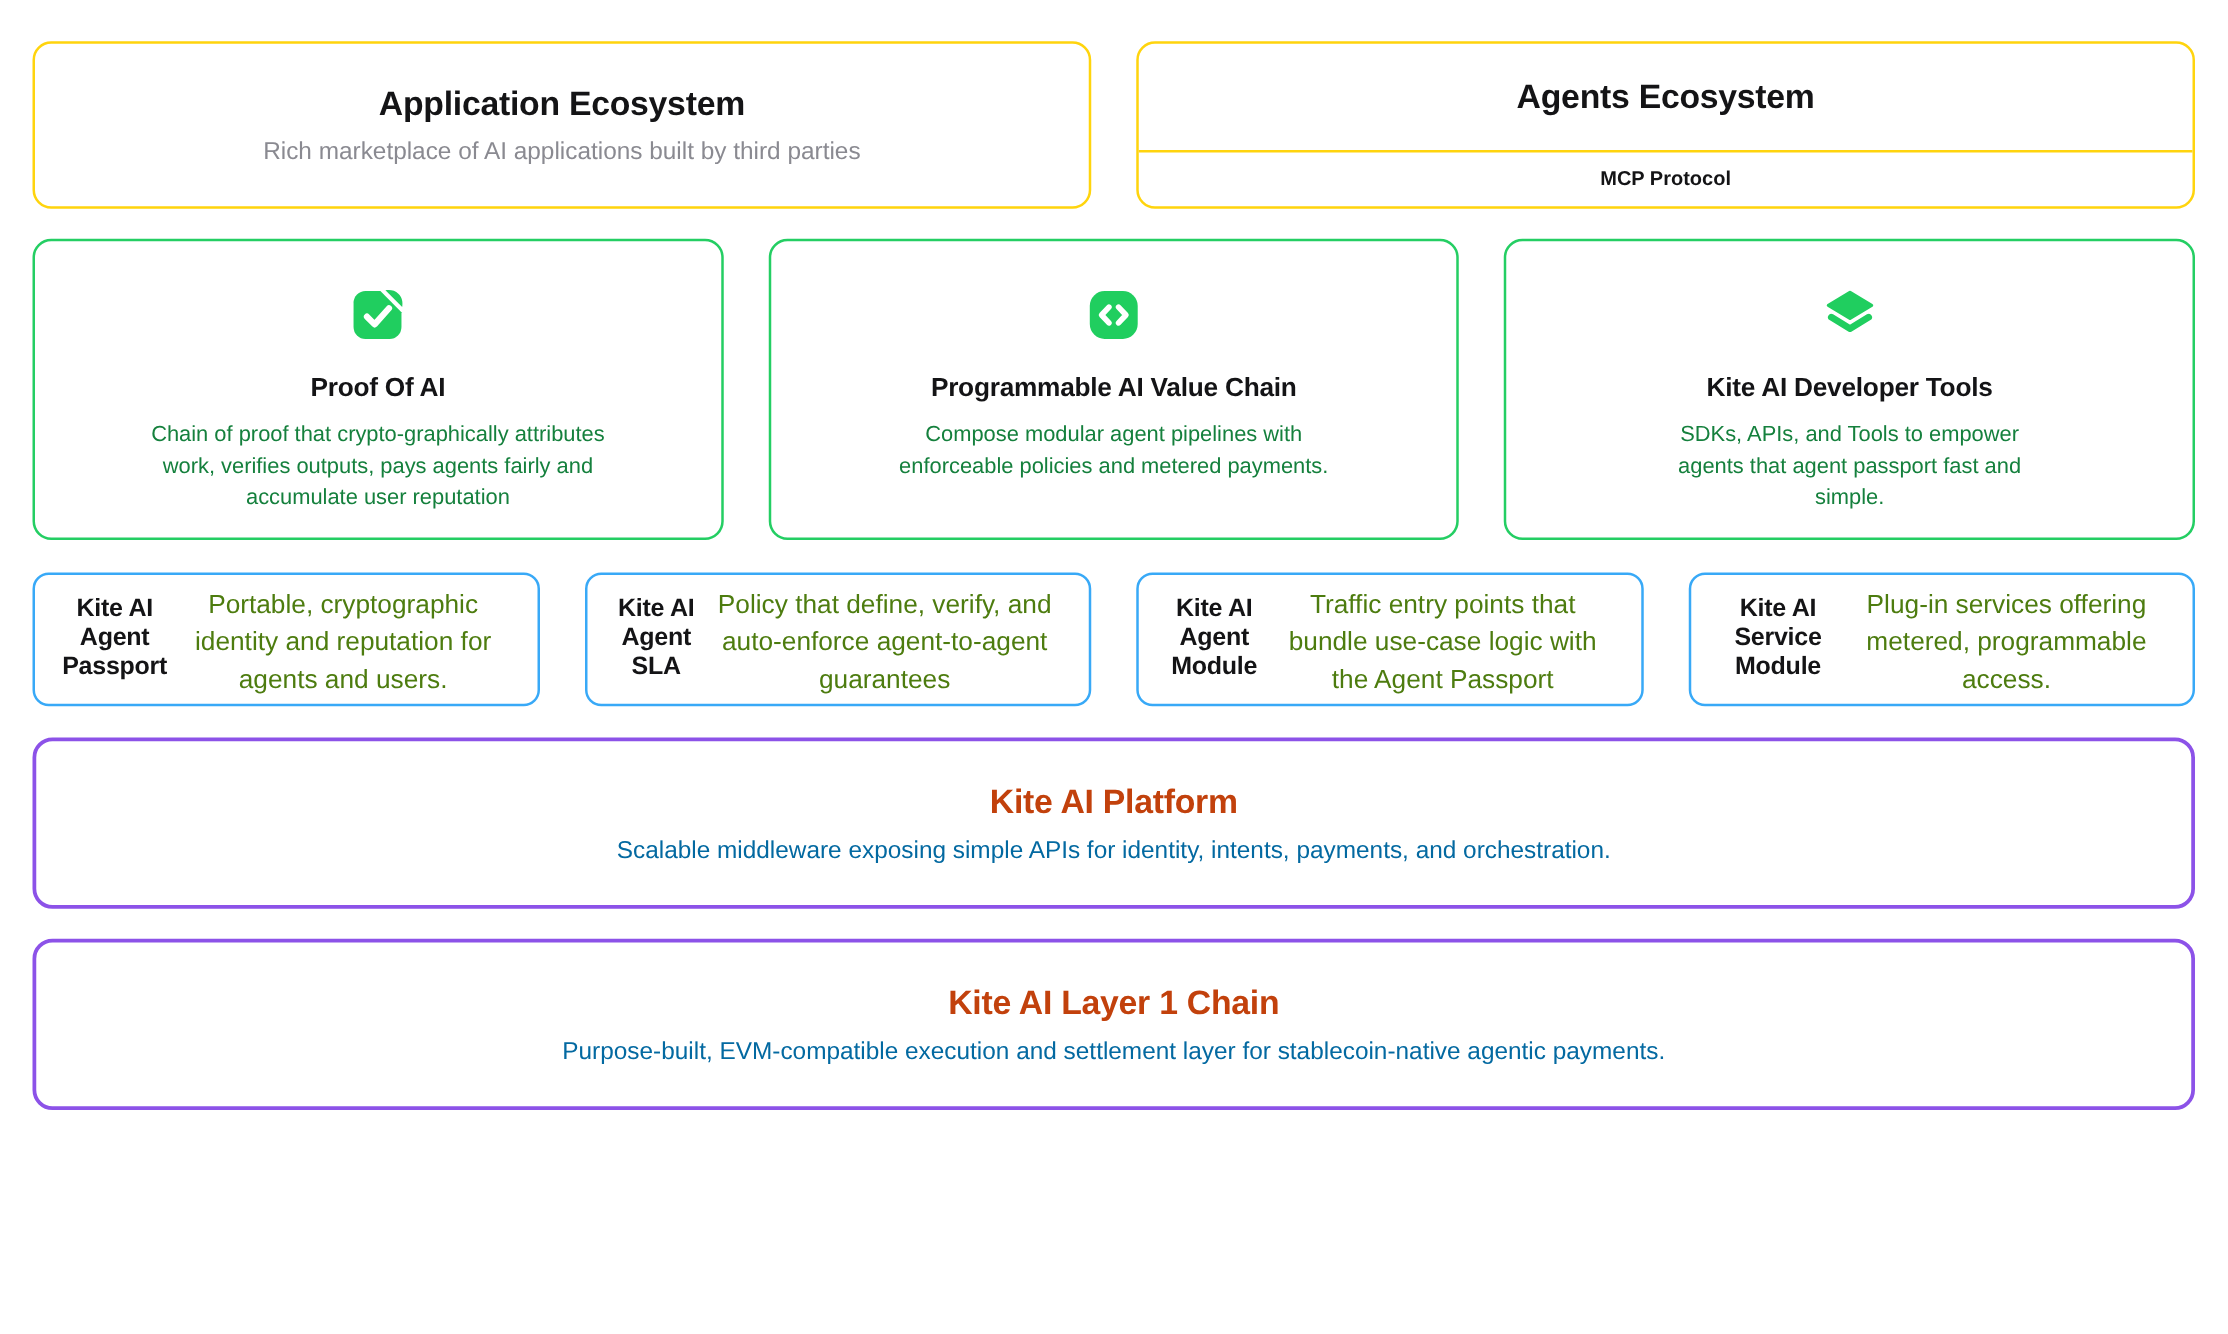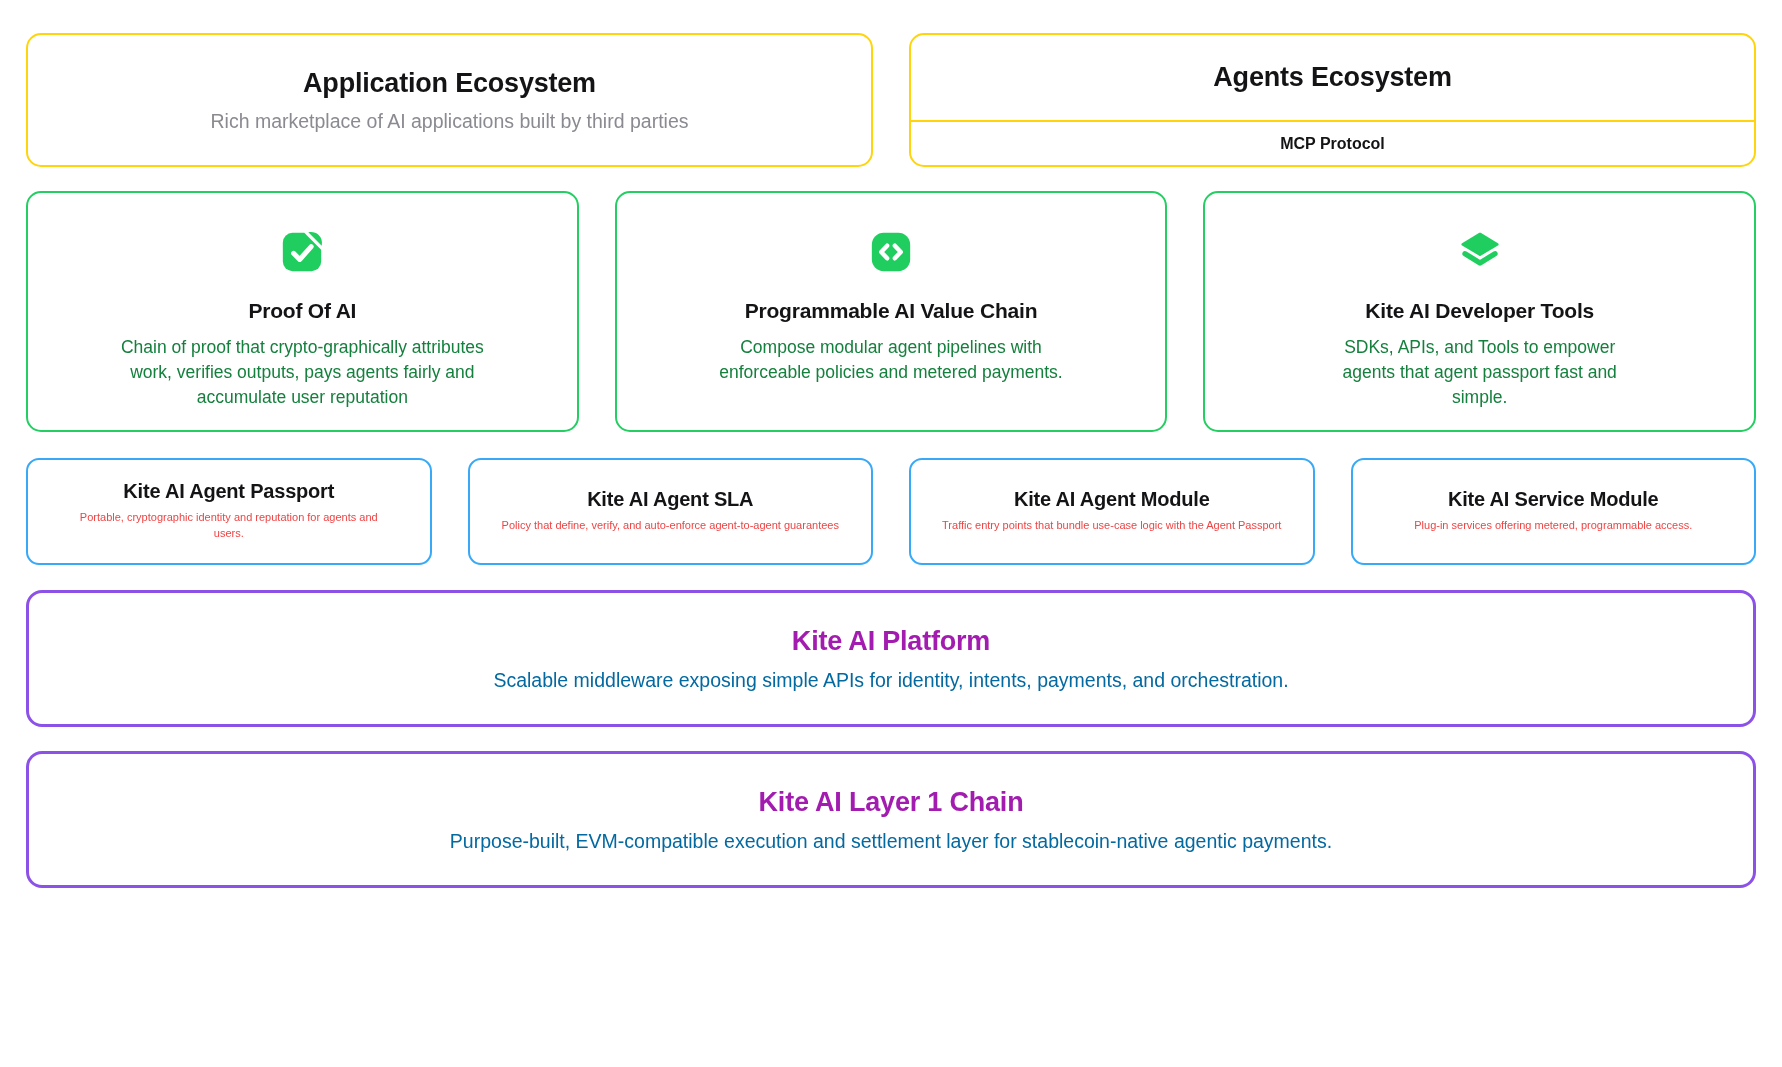--- a/index.html
+++ b/index.html
@@ -31,36 +31,36 @@
   .feature-icon { width: 46px; height: 46px; display: block; }
   .feature-title { font-size: 21px; font-weight: 700; letter-spacing: -0.2px; color: #141416; margin-top: 24px; }
   .feature-desc { font-size: 17.5px; line-height: 1.43; color: #15803d; margin-top: 12px; }
   .feature-card:nth-child(1) .feature-desc { max-width: 408px; }
   .feature-card:nth-child(2) .feature-desc { max-width: 374px; }
   .feature-card:nth-child(3) .feature-desc { max-width: 300px; }
 
   
   .row-modules { height: 107px; margin-top: 26px; }
   .module-card { flex: 1; border: 2.5px solid #38A9F7; border-radius: 13px;
-                 display: flex; flex-direction: column; align-items: center; justify-content: center;
+                 display: flex; flex-direction: row; align-items: center; justify-content: center;
                  text-align: center; padding: 6px 18px 8px 18px; }
   .module-title { font-size: 20px; font-weight: 700; letter-spacing: -0.2px; color: #141416; }
-  .module-desc { font-size: 11px; line-height: 1.42; color: #ef4444; margin-top: 7px; }
+  .module-desc { font-size: 21px; line-height: 1.42; color: #4d7c0f; margin-top: 7px; }
   .module-card:nth-child(1) .module-desc { max-width: 330px; }
   .module-card:nth-child(2) .module-desc { max-width: 340px; }
   .module-card:nth-child(3) .module-desc { max-width: 396px; }
   .module-card:nth-child(4) .module-desc { max-width: 330px; }
 
   
   .band { height: 137px; border: 3px solid #8C52E8; border-radius: 16px;
           display: flex; flex-direction: column; align-items: center; justify-content: center;
           text-align: center; }
   .band-platform { margin-top: 25px; }
   .band-chain { margin-top: 24px; }
-  .band-title { font-size: 27px; font-weight: 700; letter-spacing: -0.2px; color: #a21caf; }
+  .band-title { font-size: 27px; font-weight: 700; letter-spacing: -0.2px; color: #c2410c; }
   .band-sub { font-size: 19.5px; color: #0369a1; margin-top: 12px; }
 </style>
 </head>
 <body>
 
 <div class="canvas">
 
   <div class="row row-eco">
     <div class="box eco-box">
       <div class="eco-title">Application Ecosystem</div>

